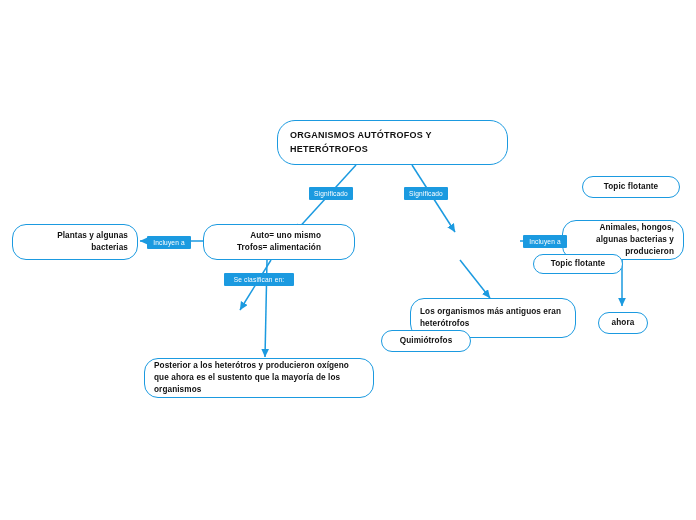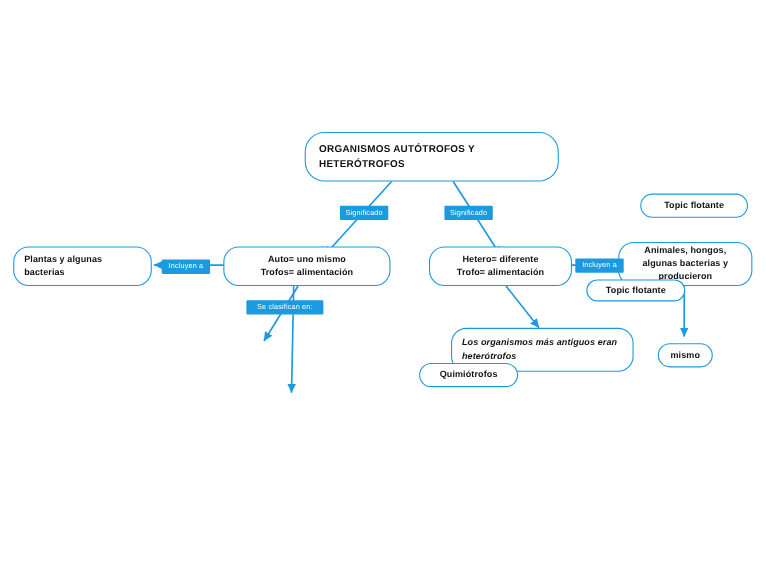--- a/index.html
+++ b/index.html
@@ -38,21 +38,21 @@
     font-size: 8.2px;
     line-height: 1.45;
     letter-spacing: 0.1px;
     display: flex;
     align-items: center;
     padding: 4px 9px;
     white-space: pre-line;
   }
   .node.center-text {
     justify-content: center;
-    text-align: center;
+    text-align: right;
   }
   .node.root {
     font-size: 9px;
     letter-spacing: 0.25px;
     border-radius: 18px;
     line-height: 1.5;
     padding-left: 12px;
   }
   .label {
     position: absolute;
@@ -97,38 +97,37 @@
     <path d="M460,260 L490,298" stroke="#1b9ae0" stroke-width="1.5" fill="none" marker-end="url(#arrow)"></path>
 
     <path d="M612,255 L622,255 L622,306" stroke="#1b9ae0" stroke-width="1.5" fill="none" marker-end="url(#arrow)"></path>
   </svg>
 
   <div class="node root" style="left:277px; top:120px; width:231px; height:45px;">ORGANISMOS AUTÓTROFOS Y HETERÓTROFOS</div>
 
   <div class="node center-text" style="left:203px; top:224px; width:152px; height:36px;">Auto= uno mismo
 Trofos= alimentación</div>
 
-  <div class="node center-text" style="left:390px; top:224px; width:130px; height:36px;">Hetero= diferente
-Trofo= alimentación</div>
 
-  <div class="node" style="left:12px; top:224px; width:126px; height:36px;">Plantas y algunas bacterias</div>
+  <div class="node" style="left:12px; top:224px; width:126px; height:36px;text-align:right;">Plantas y algunas bacterias</div>
 
   <div class="node center-text" style="left:562px; top:220px; width:122px; height:40px;">Animales, hongos, algunas  bacterias y producieron</div>
 
 
+  <div class="node" style="left:144px; top:358px; width:230px; height:40px;">Posterior a los heterótros y producieron oxígeno que ahora es el sustento que la mayoría de los organismos</div>
 
-  <div class="node" style="left:410px; top:298px; width:166px; height:40px;font-style:italic;">Los organismos más antiguos eran heterótrofos</div>
+  <div class="node" style="left:410px; top:298px; width:166px; height:40px;">Los organismos más antiguos eran heterótrofos</div>
 
   <div class="node center-text" style="left:381px; top:330px; width:90px; height:22px;">Quimiótrofos</div>
 
   <div class="node center-text" style="left:582px; top:176px; width:98px; height:22px;">Topic flotante</div>
 
   <div class="node center-text" style="left:533px; top:254px; width:90px; height:20px;">Topic flotante</div>
 
-  <div class="node center-text" style="left:598px; top:312px; width:50px; height:22px;">mismo</div>
+  <div class="node center-text" style="left:598px; top:312px; width:50px; height:22px;">ahora</div>
 
   <div class="label" style="left:309px; top:187px; width:44px; height:13px;">Significado</div>
 
   <div class="label" style="left:404px; top:187px; width:44px; height:13px;">Significado</div>
 
   <div class="label" style="left:147px; top:236px; width:44px; height:13px;">Incluyen a</div>
 
   <div class="label" style="left:523px; top:235px; width:44px; height:13px;">Incluyen a</div>
 
   <div class="label" style="left:224px; top:273px; width:70px; height:13px;">Se clasifican en:</div>

